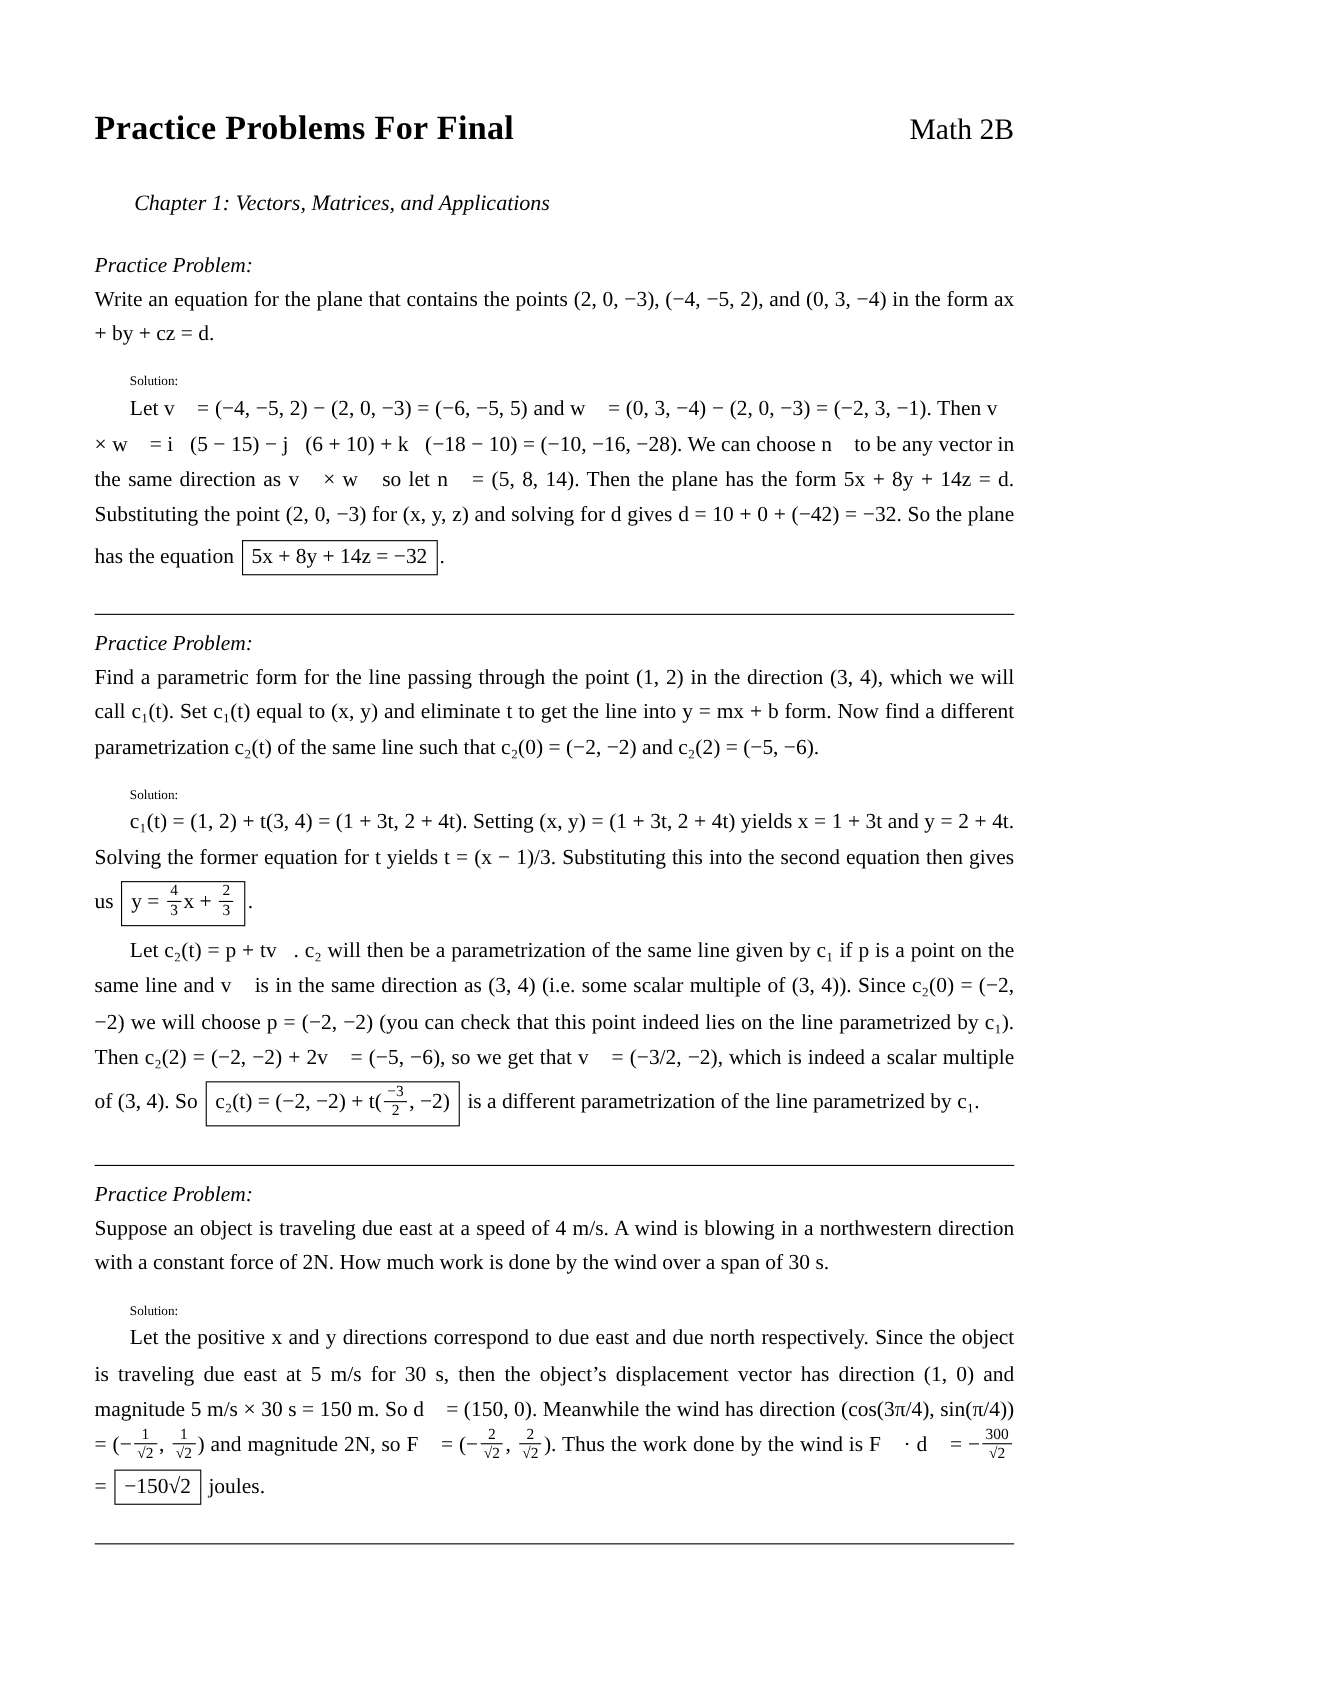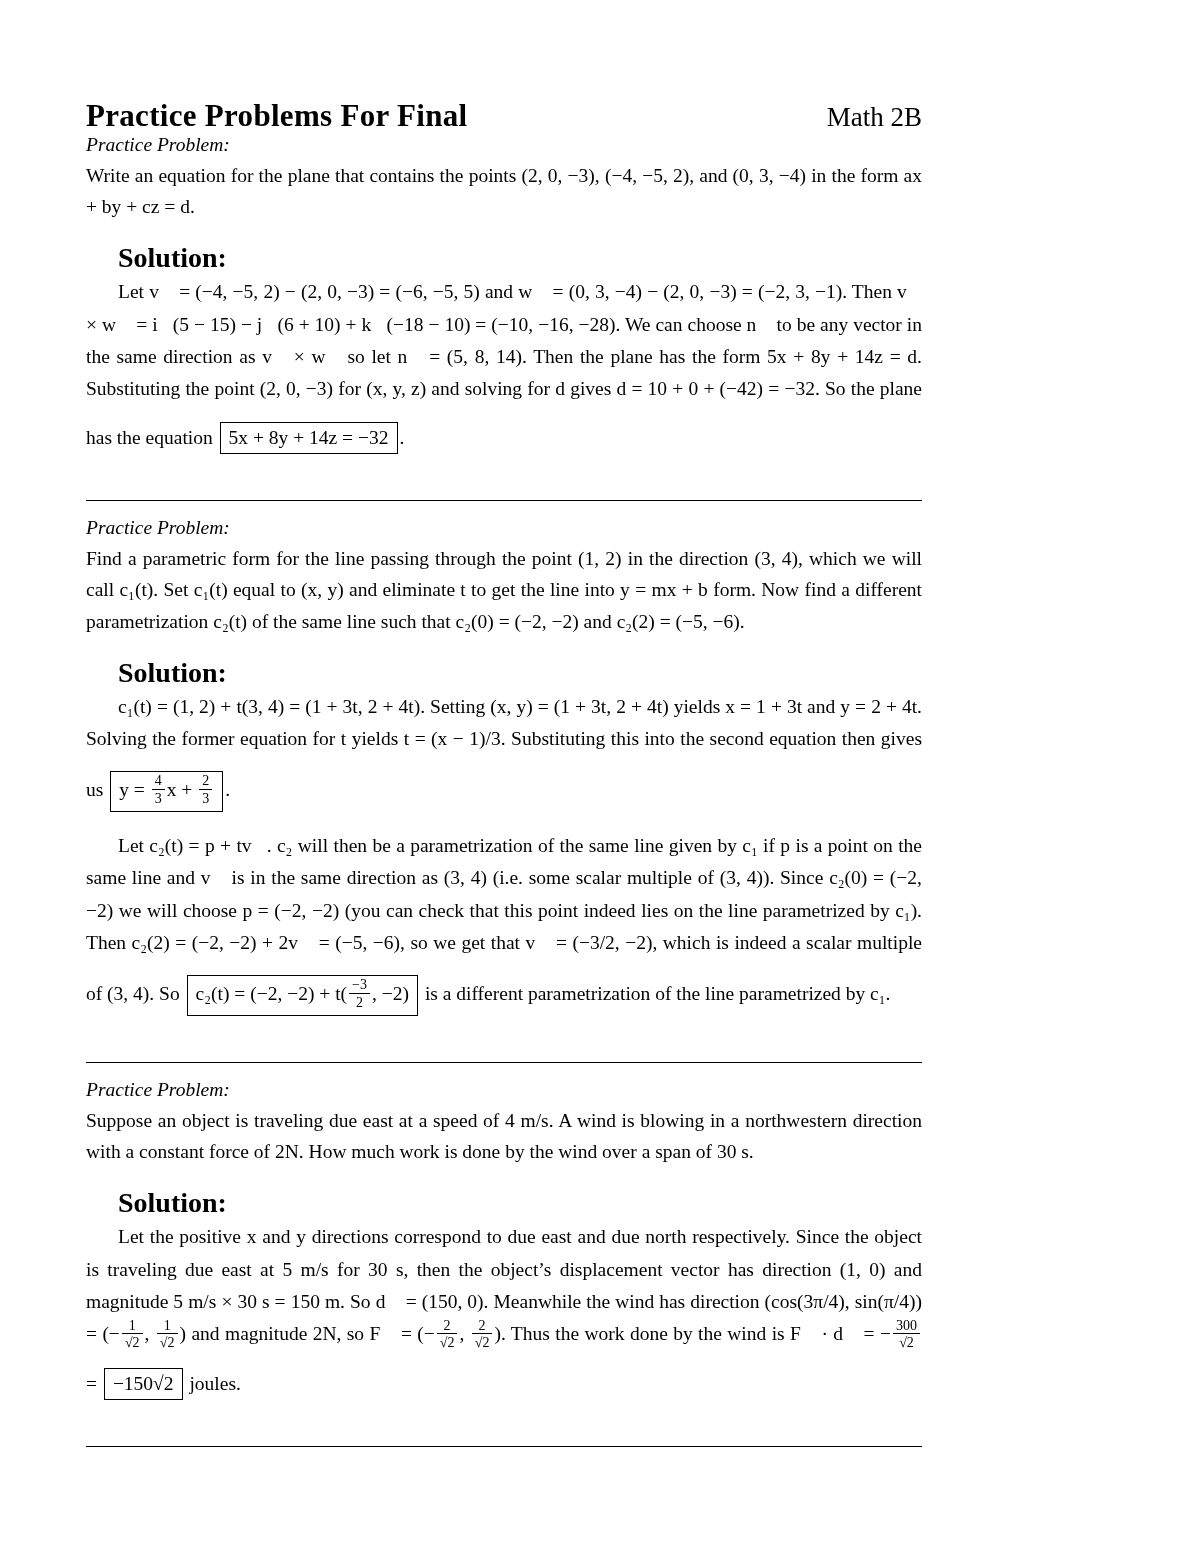--- a/index.html
+++ b/index.html
@@ -43,36 +43,36 @@
     font-style: italic;
     font-size: 19.5px;
     margin: 0 0 4px 0;
   }
   .statement {
     margin: 0;
     text-align: justify;
     line-height: 1.6;
   }
   .sol-label {
-    font-weight: bold;
-    font-size: 28px;
+    font-weight: normal;
+    font-size: 12px;
     margin: 20px 0 2px 0;
     text-indent: 32px;
   }
   .sol-para {
     margin: 2px 0 0 0;
     text-align: justify;
     line-height: 1.66;
     text-indent: 32px;
   }
   .boxed {
     display: inline-block;
     border: 1.3px solid #000;
     padding: 3px 8px;
-    margin: 16px 2px;
+    margin: 5px 2px;
     line-height: 1.25;
     text-indent: 0;
     white-space: nowrap;
   }
   .frac {
     display: inline-block;
     vertical-align: middle;
     text-align: center;
     line-height: 1.05;
     margin: 0 2px;
@@ -100,20 +100,21 @@
 </head>
 <body>
 
 <div class="page">
 
   <header class="doc-header">
     <h1 class="doc-title">Practice Problems For Final</h1>
     <span class="course">Math 2B</span>
   </header>
 
+  <p class="chapter">Chapter 1: Vectors, Matrices, and Applications</p>
 
   <section class="problem">
     <p class="prob-label">Practice Problem:</p>
     <p class="statement">Write an equation for the plane that contains the points (2, 0, −3), (−4, −5, 2), and (0, 3, −4) in the form ax + by + cz = d.</p>
     <p class="sol-label">Solution:</p>
     <p class="sol-para"><span>Let v⃗ = (−4, −5, 2) − (2, 0, −3) = (−6, −5, 5) and w⃗ = (0, 3, −4) − (2, 0, −3) = (−2, 3, −1). Then v⃗ × w⃗ = i⃗(5 − 15) − j⃗(6 + 10) + k⃗(−18 − 10) = (−10, −16, −28). We can choose n⃗ to be any vector in the same direction as v⃗ × w⃗ so let n⃗ = (5, 8, 14). Then the plane has the form 5x + 8y + 14z = d. Substituting the point (2, 0, −3) for (x, y, z) and solving for d gives d = 10 + 0 + (−42) = −32. So the plane has the equation </span><span class="boxed"><span>5x + 8y + 14z = −32</span></span><span>.</span></p>
   </section>
 
   <hr class="divider">
 

